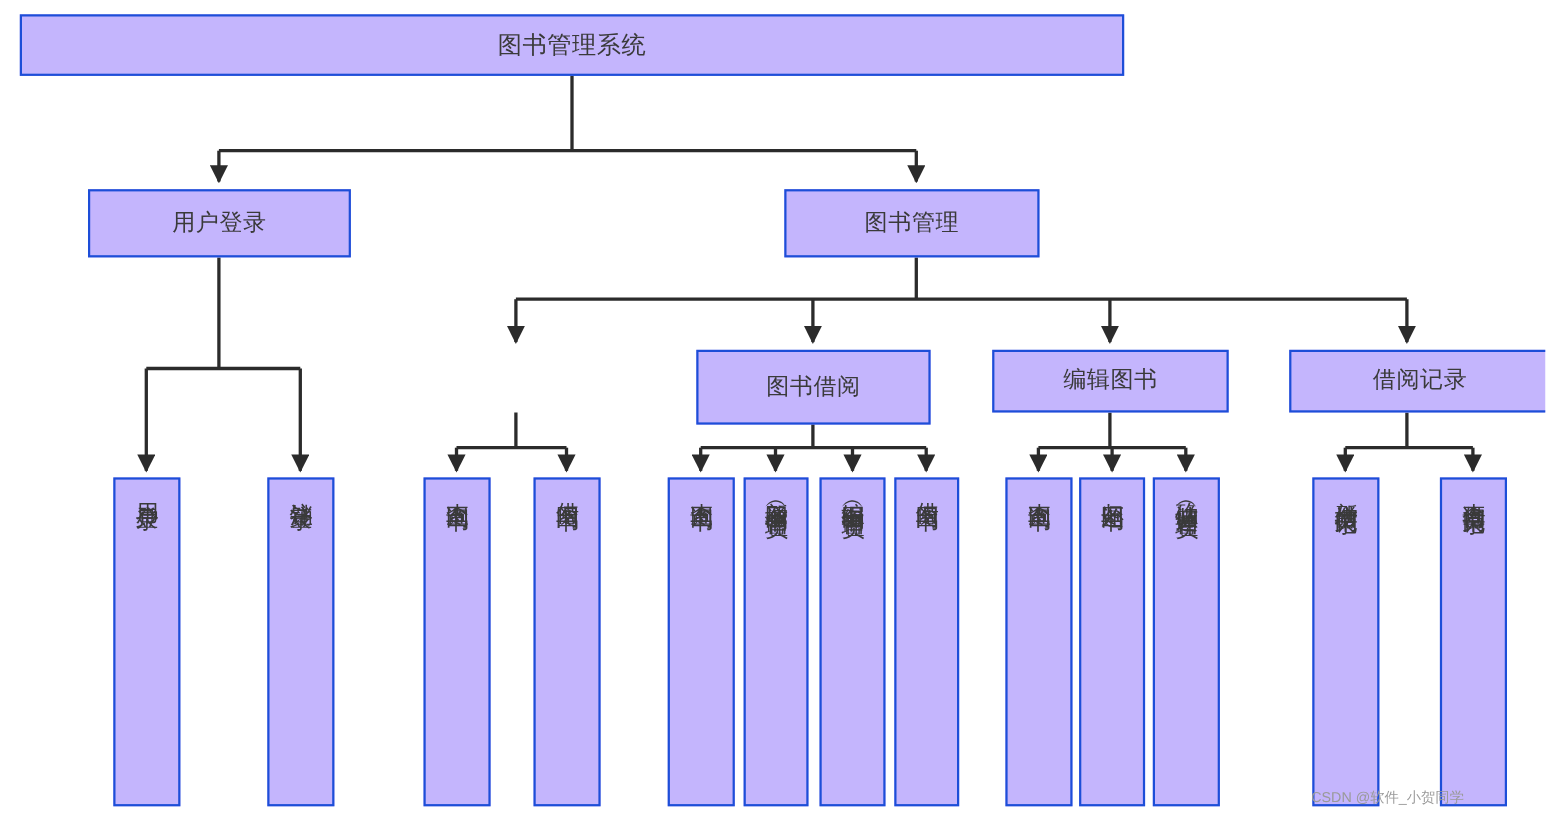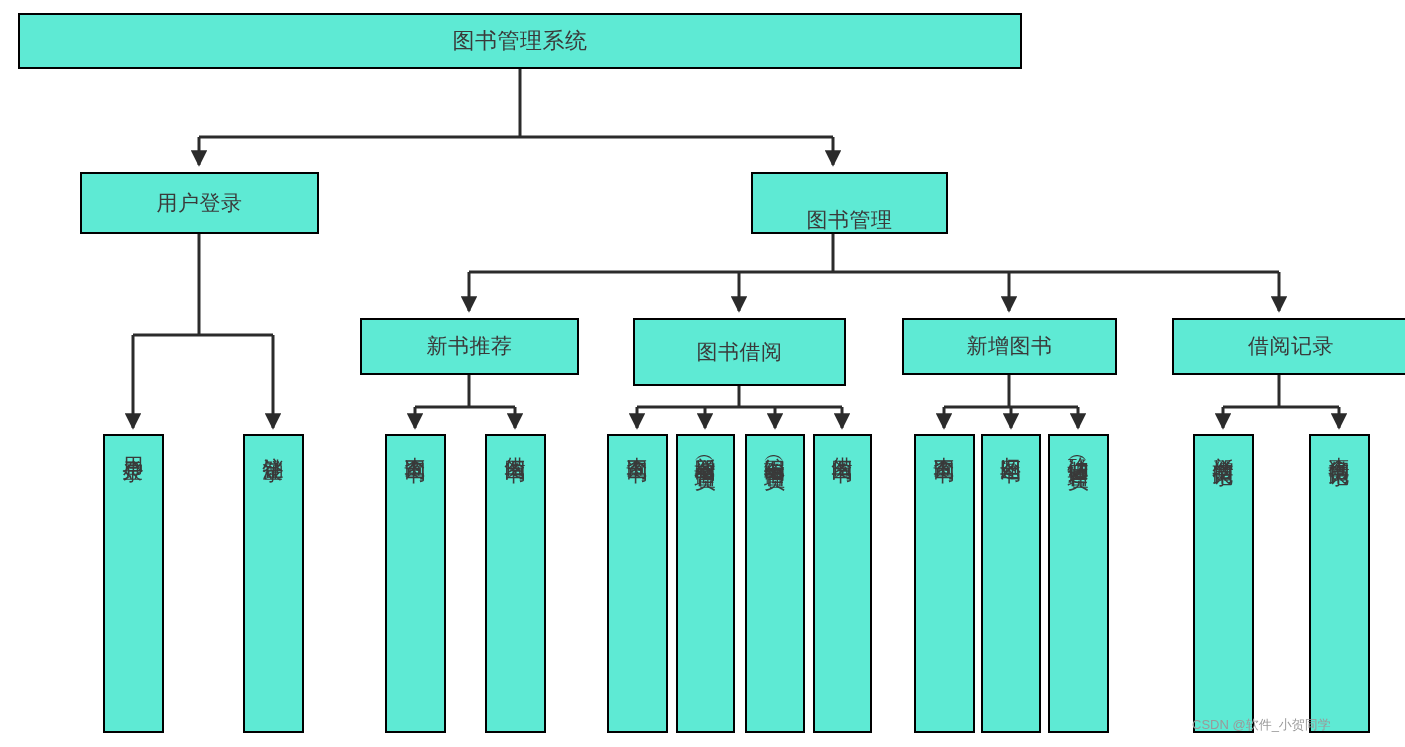--- a/index.html
+++ b/index.html
@@ -21,22 +21,22 @@
     position: absolute;
     left: 0;
     top: 0;
     width: 1405px;
     height: 747px;
     pointer-events: none;
   }
   .node {
     position: absolute;
     box-sizing: border-box;
-    background: #5eead4;
-    border: 2px solid #000000;
+    background: #c4b5fd;
+    border: 2px solid #1d4ed8;
     display: flex;
     align-items: center;
     justify-content: center;
     color: #3a3a3a;
   }
   .node .label {
     line-height: 1.08;
     text-align: center;
     white-space: pre;
     letter-spacing: 0.5px;
@@ -123,32 +123,29 @@
     </g>
   </svg>
 
   <div class="node root horiz" style="left:18px; top:13px; width:1004px; height:56px;">
     <span class="label">图书管理系统</span>
   </div>
 
   <div class="node horiz" style="left:80px; top:172px; width:239px; height:62px;">
     <span class="label">用户登录</span>
   </div>
-  <div class="node horiz" style="left:751px; top:172px; width:197px; height:62px;align-items:flex-end;">
+  <div class="node horiz" style="left:713px; top:172px; width:232px; height:62px;">
     <span class="label">图书管理</span>
   </div>
 
-  <div class="node horiz" style="left:360px; top:318px; width:219px; height:57px;">
-    <span class="label">新书推荐</span>
-  </div>
   <div class="node horiz" style="left:633px; top:318px; width:213px; height:68px;">
     <span class="label">图书借阅</span>
   </div>
   <div class="node horiz" style="left:902px; top:318px; width:215px; height:57px;">
-    <span class="label">新增图书</span>
+    <span class="label">编辑图书</span>
   </div>
   <div class="node horiz" style="left:1172px; top:318px; width:238px; height:57px;">
     <span class="label">借阅记录</span>
   </div>
 
   <div class="node vert" style="left:103px; top:434px; width:61px; height:299px;">
     <span class="label">用户登录</span>
   </div>
   <div class="node vert" style="left:243px; top:434px; width:61px; height:299px;">
     <span class="label">注销登录</span>

